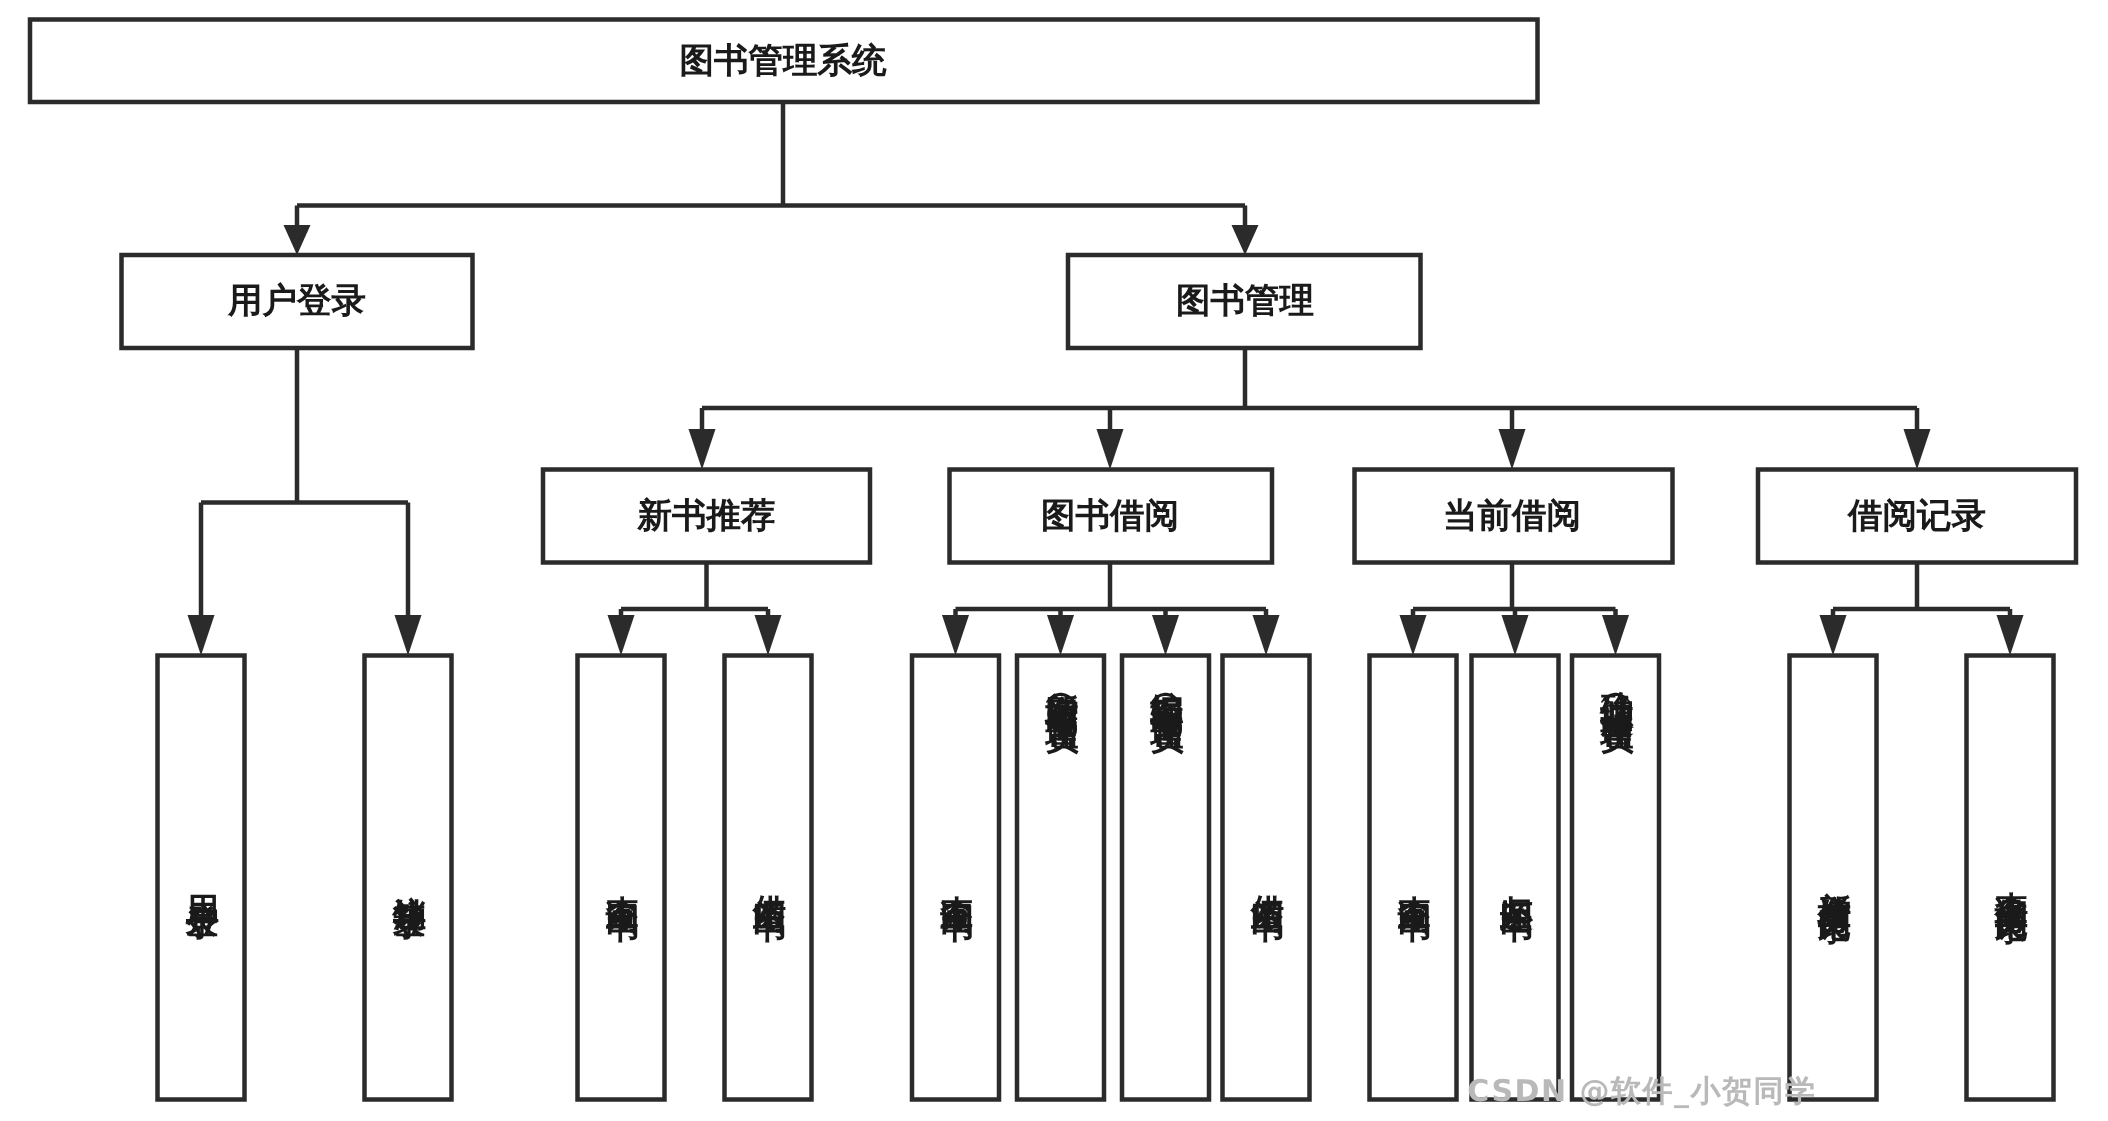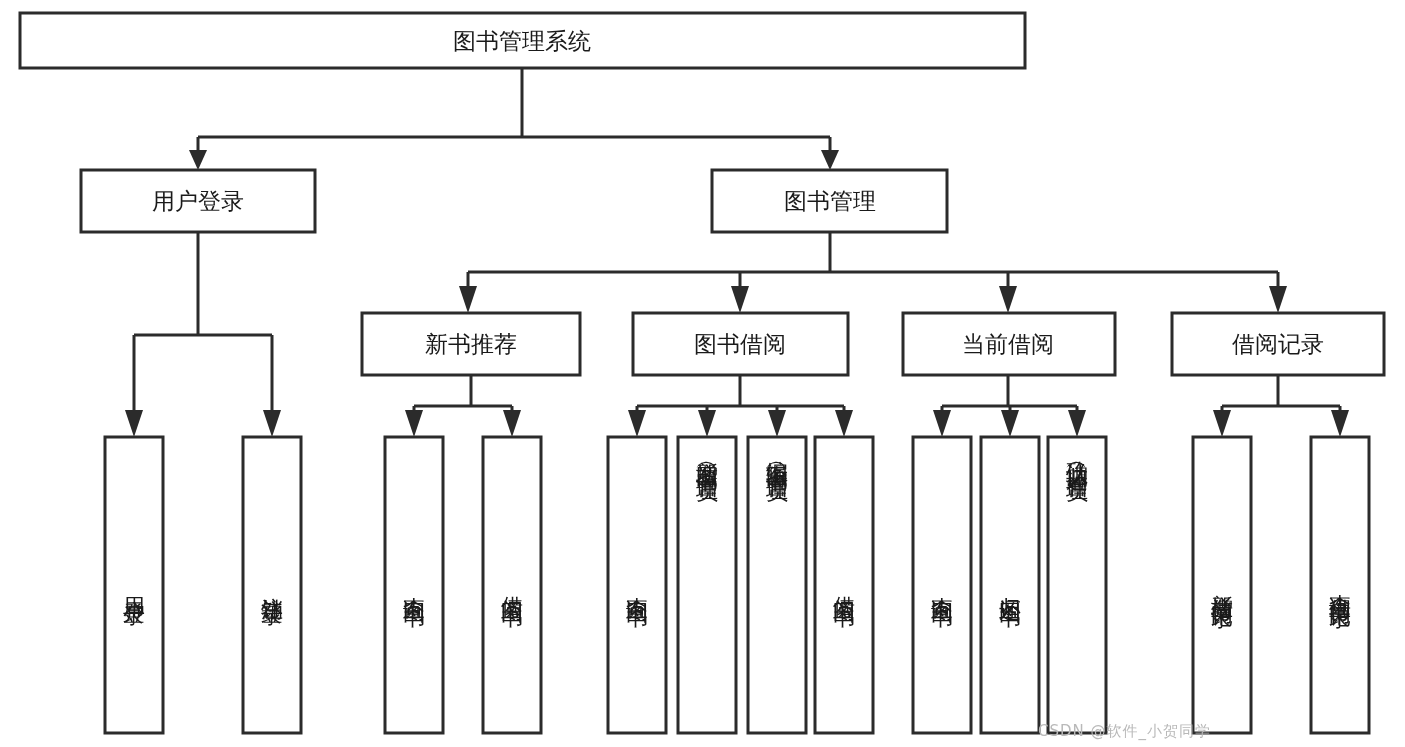--- a/index.html
+++ b/index.html
@@ -11,20 +11,21 @@
     width: 1405px;
     height: 747px;
     font-family: "DejaVu Sans", "Liberation Sans", sans-serif;
     overflow: hidden;
   }
   #diagram-root {
     position: relative;
     width: 1219px;
     height: 747px;
     background: #ffffff;
+    font-weight: bold;
   }
   svg#flow-svg {
     position: absolute;
     left: 0;
     top: 0;
     width: 1405px;
     height: 747px;
   }
   .node-box {
     fill: #ffffff;
@@ -65,21 +66,21 @@
     line-height: 1;
     letter-spacing: 3px;
     color: #1a1a1a;
     white-space: nowrap;
   }
   .watermark {
     position: absolute;
     right: 8px;
     bottom: 6px;
     font-family: "DejaVu Sans", "Liberation Sans", sans-serif;
-    font-size: 15px;
+    font-size: 20px;
     color: #b9b9b9;
     white-space: nowrap;
     letter-spacing: 1px;
   }
 </style>
 </head>
 <body>
 
 <div id="diagram-root">
 

